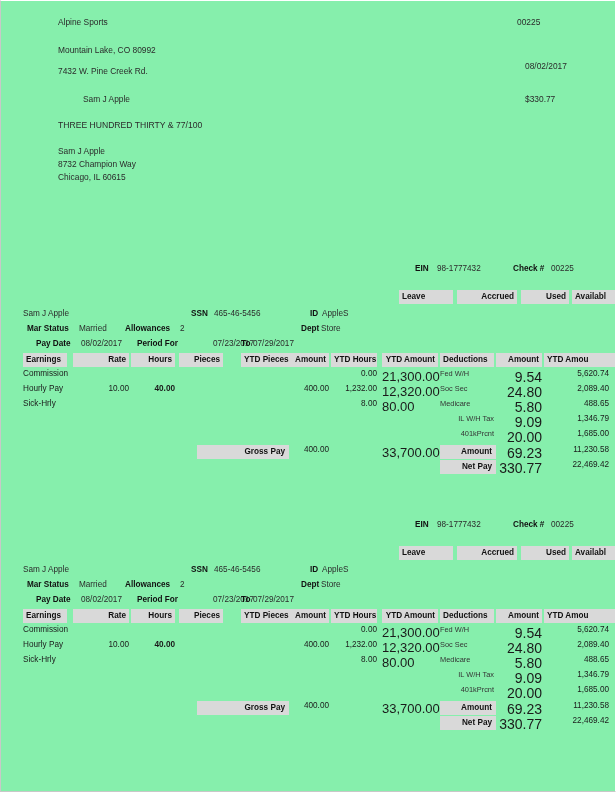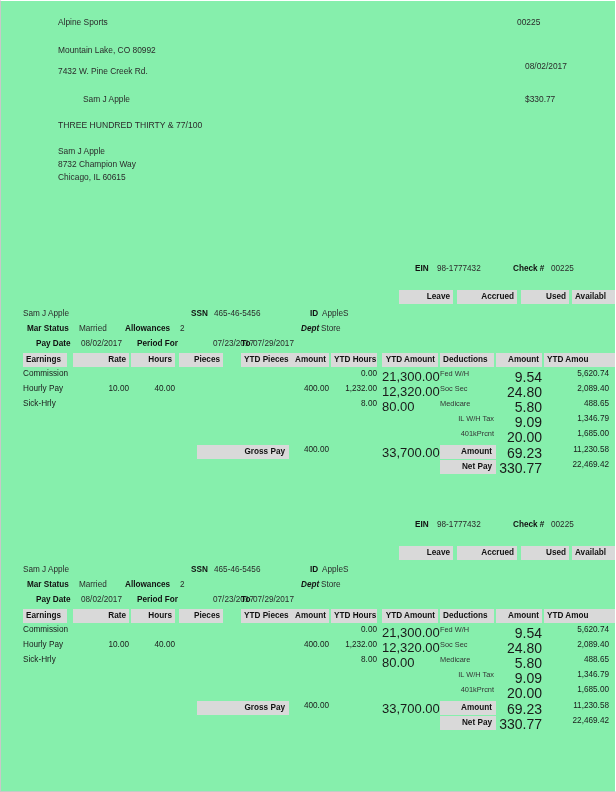--- a/index.html
+++ b/index.html
@@ -70,37 +70,37 @@
     height: 14px;
     line-height: 14px;
     background: #d9d9d9;
     font-size: 8.2px;
     font-weight: bold;
     color: #111;
     padding: 0 3px;
     white-space: nowrap;
   }
 
-  .lv-leave  { left: 398px; width: 54px; text-align: right; }
+  .lv-leave  { left: 398px; width: 54px; }
   .lv-accr   { left: 456px; width: 60px; text-align: right; }
   .lv-used   { left: 520px; width: 48px; text-align: right; }
   .lv-avail  { left: 571px; width: 45px; }
 
   
   .emp-name   { left: 22px;  top: 49px; }
   .ssn-lbl    { left: 190px; top: 49px; }
   .ssn-val    { left: 213px; top: 49px; }
   .id-lbl     { left: 309px; top: 49px; }
   .id-val     { left: 321px; top: 49px; }
 
   .mar-lbl    { left: 26px;  top: 64px; }
   .mar-val    { left: 78px;  top: 64px; }
   .allow-lbl  { left: 124px; top: 64px; }
   .allow-val  { left: 179px; top: 64px; }
-  .dept-lbl   { left: 300px; top: 64px; font-style: italic; }
+  .dept-lbl   { left: 300px; top: 64px; }
   .dept-val   { left: 320px; top: 64px; }
 
   .paydate-lbl { left: 35px;  top: 79px; }
   .paydate-val { left: 80px;  top: 79px; }
   .period-lbl  { left: 136px; top: 79px; }
   .period-val  { left: 180px; top: 79px; padding-left: 32px; }
   .to-lbl      { left: 240px; top: 79px; }
   .to-val      { left: 252px; top: 79px; }
 
   
@@ -123,21 +123,21 @@
   .dr0 { top: 110px; }
   .dr1 { top: 125px; }
   .dr2 { top: 140px; }
   .dr3 { top: 155px; }
   .dr4 { top: 170px; }
   .dr5 { top: 186px; }
   .dr6 { top: 201px; }
 
   .c-earn   { position:absolute; left: 22px;  font-size: 8.2px; white-space: nowrap; }
   .c-rate   { position:absolute; left: 72px;  width: 56px;  text-align: right; font-size: 8.2px; }
-  .c-hours  { position:absolute; left: 130px; width: 44px;  text-align: right; font-size: 8.2px; }
+  .c-hours  { position:absolute; left: 130px; width: 44px;  text-align: right; font-size: 8.2px; font-weight: bold; }
   .c-pieces { position:absolute; left: 178px; width: 44px;  text-align: right; font-size: 8.2px; }
   .c-ytdpcs { position:absolute; left: 224px; width: 64px;  text-align: right; font-size: 8.2px; }
   .c-amount { position:absolute; left: 276px; width: 52px;  text-align: right; font-size: 8.2px; }
   .c-ytdhrs { position:absolute; left: 330px; width: 46px;  text-align: right; font-size: 8.2px; }
   .c-ytdamt { position:absolute; left: 381px; width: 56px;  text-align: left; font-size: 13px; }
   .c-dedn   { position:absolute; left: 439px; font-size: 7.4px; white-space: nowrap; color:#333; }
   .c-dedn.ind { left: 439px; text-align: right; width: 54px; }
   .c-damt   { position:absolute; left: 495px; width: 46px;  text-align: right; font-size: 14px; }
   .c-dytd   { position:absolute; left: 543px; width: 65px;  text-align: right; font-size: 8.2px; }
 

